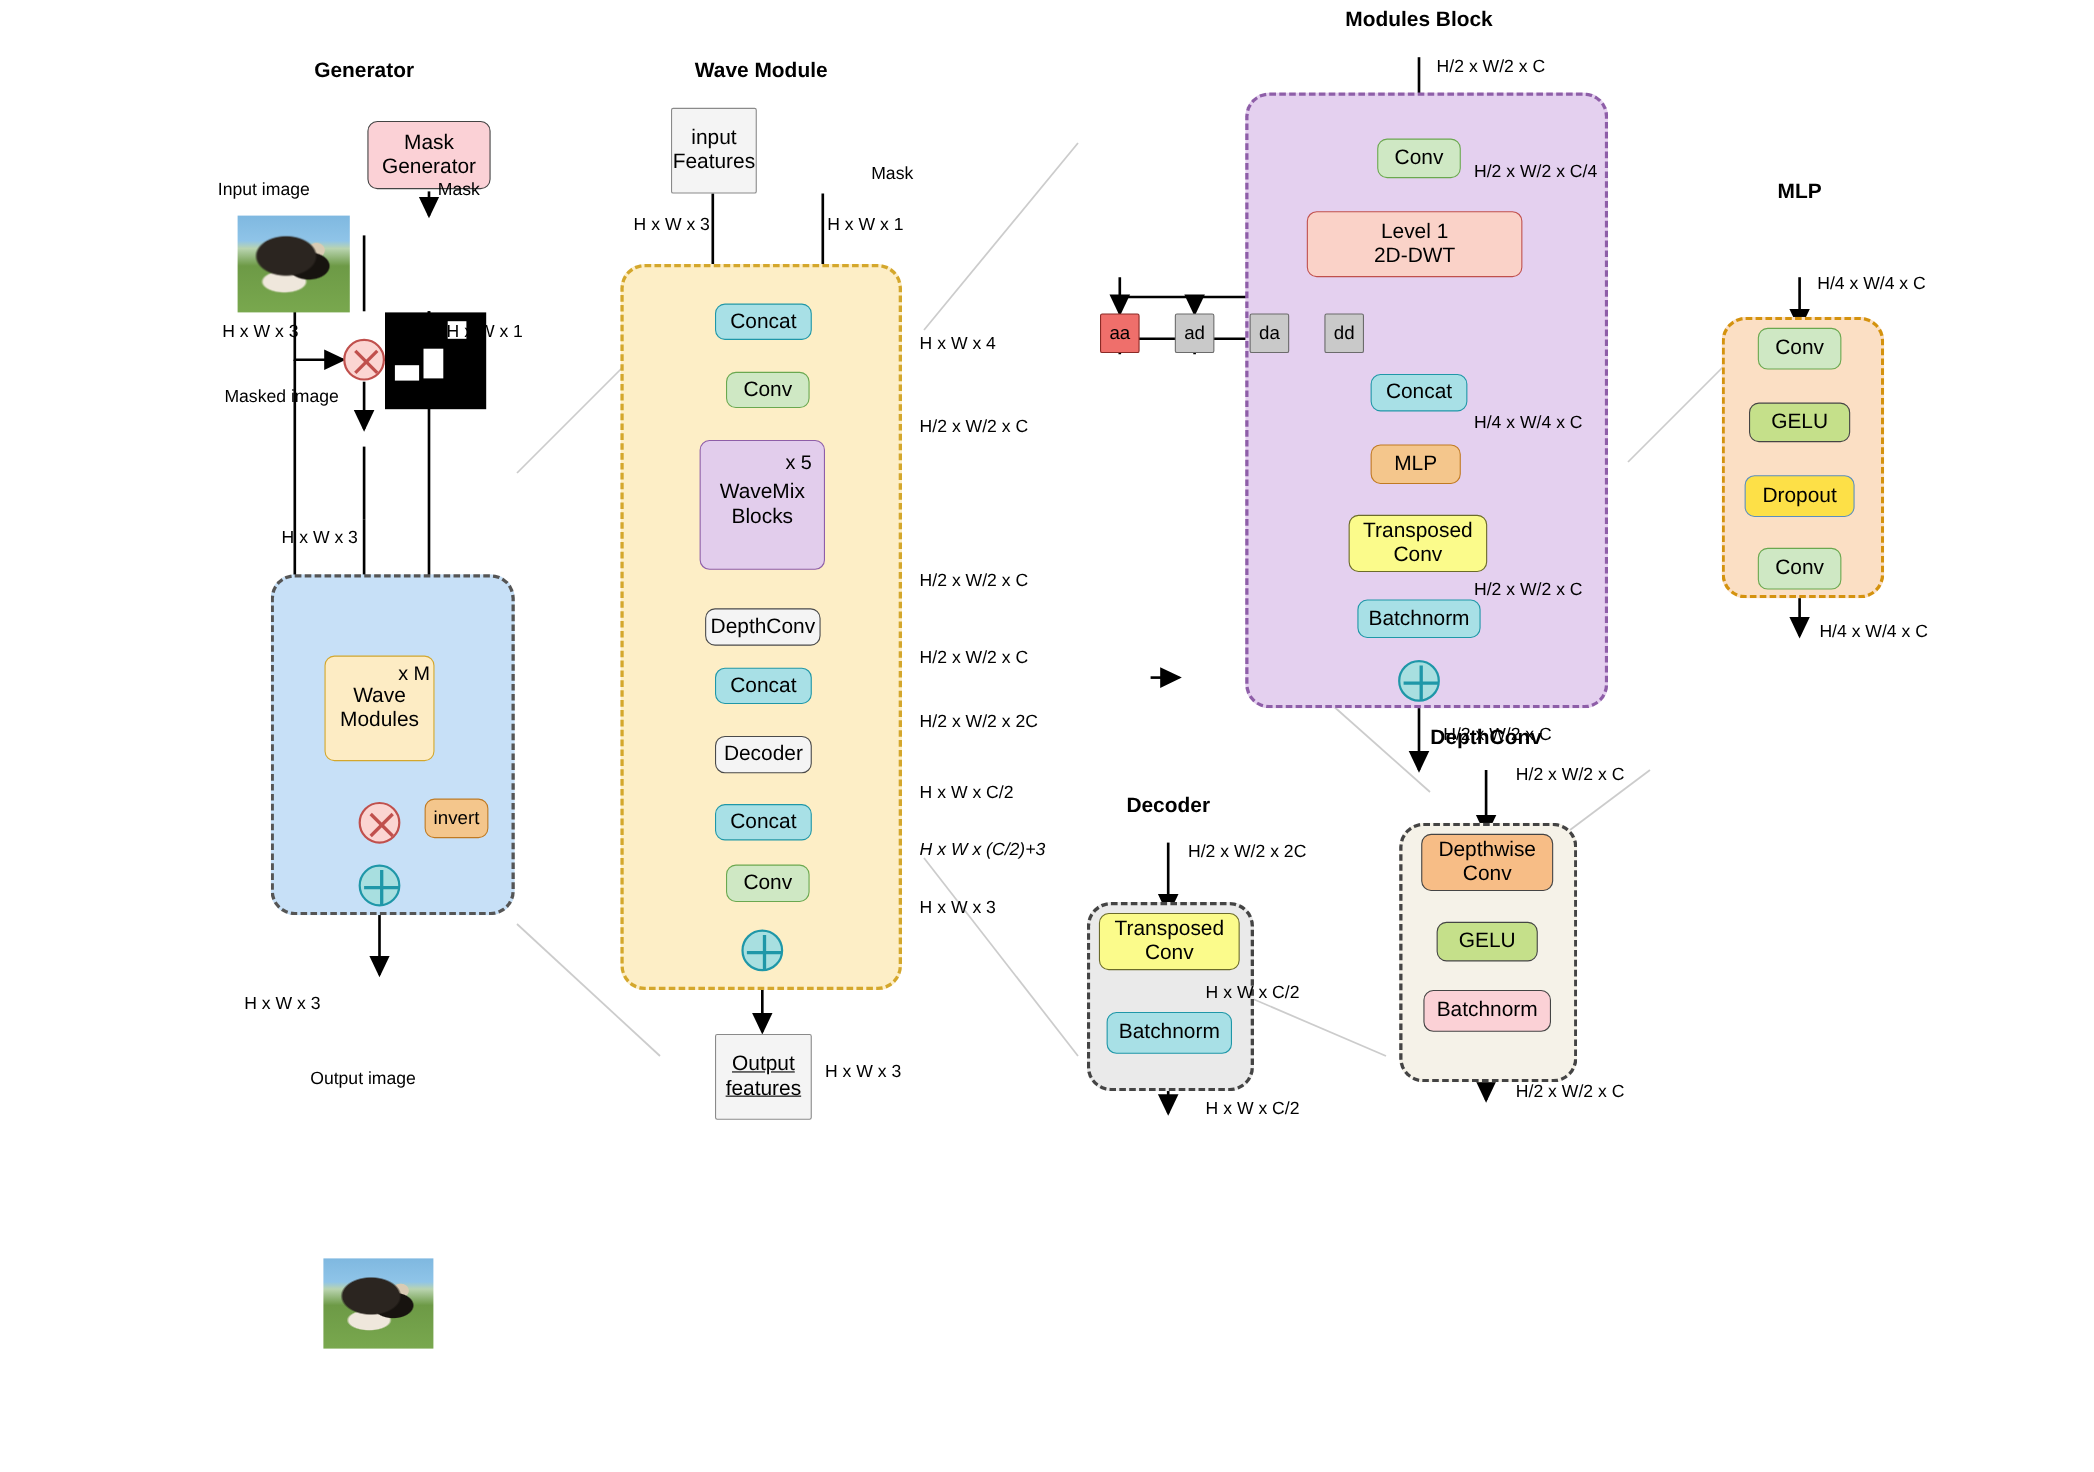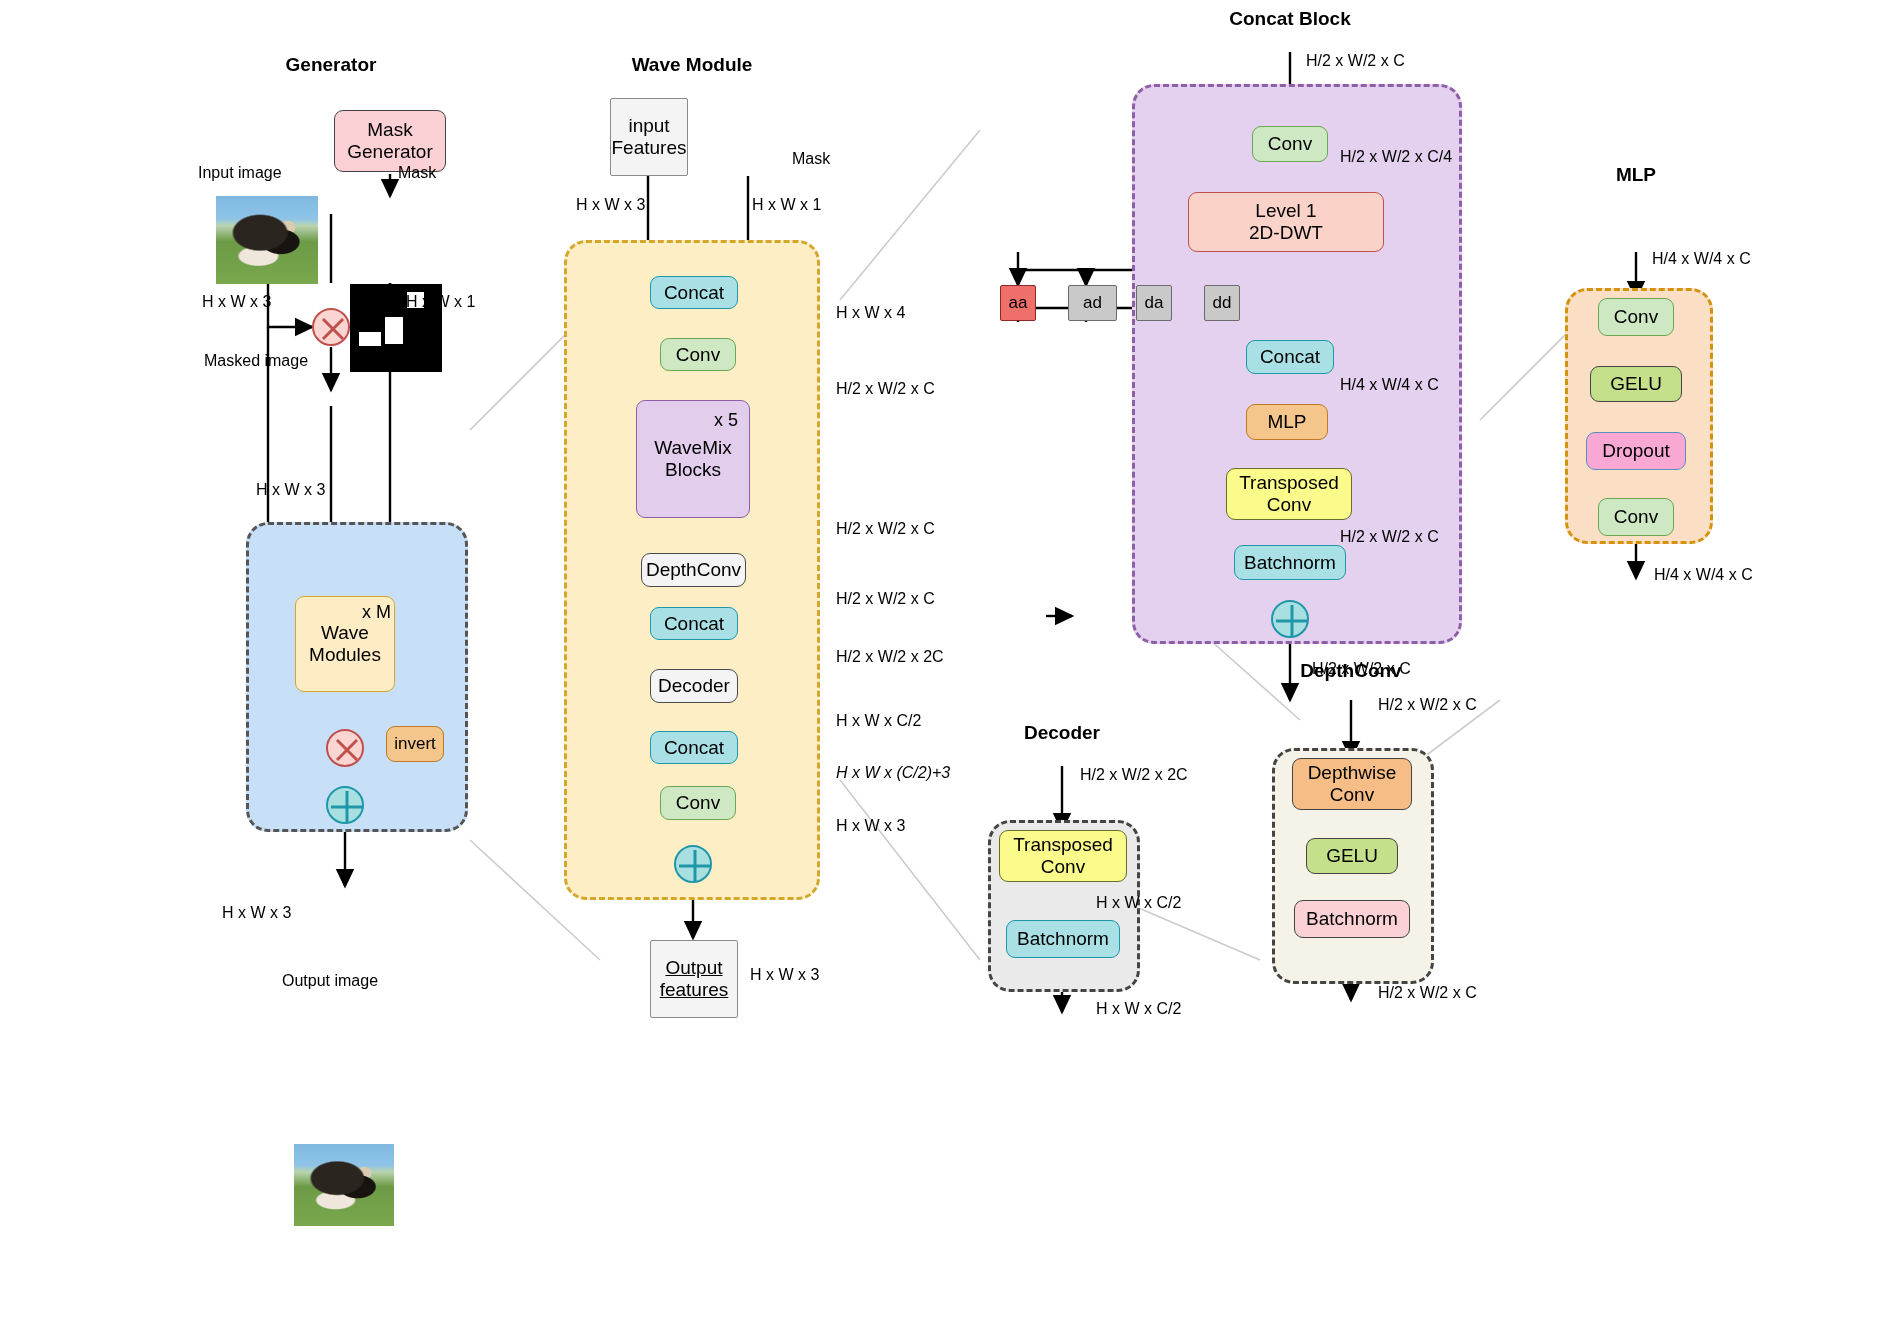--- a/index.html
+++ b/index.html
@@ -25,21 +25,21 @@
   .c-purple{background:#e2cdec;border-color:#8e5ea8;}
   .c-pink{background:#fbd1d6;border-color:#444;}
   .c-salmon{background:#fad2c8;border-color:#c0504d;}
   .c-red{background:#ef6f6b;border-color:#8a2a26;}
   .c-grey{background:#c9c9c9;border-color:#6b6b6b;}
   .c-yellow{background:#fbfb8b;border-color:#6b6b2a;}
   .c-orange{background:#f4c68c;border-color:#c07a22;}
   .c-orange2{background:#f7bd86;border-color:#444;}
   .c-white{background:#f4f4f4;border-color:#4a4a4a;}
   .c-cream{background:#fdecc4;border-color:#d4a72c;}
-  .c-blue{background:#f9a8d4;border-color:#5b8fbf;}
+  .c-blue{background:#fde047;border-color:#5b8fbf;}
 
   
   .cont{position:absolute;box-sizing:border-box;border-style:dashed;border-width:3px;}
   .cont-blue{background:#c7e0f7;border-color:#555;border-radius:22px;}
   .cont-cream{background:#fdeec6;border-color:#d4a72c;border-radius:22px;}
   .cont-purple{background:#e4d0ef;border-color:#8e5ea8;border-radius:22px;}
   .cont-orange{background:#fbdfc4;border-color:#d4920e;border-radius:22px;}
   .cont-grey{background:#eaeaea;border-color:#444;border-radius:22px;}
   .cont-beige{background:#f5f2e8;border-color:#444;border-radius:22px;}
 
@@ -310,40 +310,40 @@
 <div class="abs dim" style="left:836px;top:304px;">H x W x 4</div>
 <div class="abs dim" style="left:836px;top:380px;">H/2 x W/2 x C</div>
 <div class="abs dim" style="left:836px;top:520px;">H/2 x W/2 x C</div>
 <div class="abs dim" style="left:836px;top:590px;">H/2 x W/2 x C</div>
 <div class="abs dim" style="left:836px;top:648px;">H/2 x W/2 x 2C</div>
 <div class="abs dim" style="left:836px;top:712px;">H x W x C/2</div>
 <div class="abs dim" style="left:836px;top:764px;font-style:italic;">H x W x (C/2)+3</div>
 <div class="abs dim" style="left:836px;top:817px;">H x W x 3</div>
 <div class="abs dim" style="left:750px;top:966px;">H x W x 3</div>
 
-<div class="abs ttl" style="left:1190px;top:8px;width:200px;">Concat Block</div>
+<div class="abs ttl" style="left:1190px;top:8px;width:200px;">Modules Block</div>
 
 <div class="abs dim" style="left:1306px;top:52px;">H/2 x W/2 x C</div>
 
 <div class="cont cont-purple" style="left:1132px;top:84px;width:330px;height:560px;"></div>
 
 <div class="node c-green" style="left:1252px;top:126px;width:76px;height:36px;">
   <span>Conv</span>
 </div>
 <div class="abs dim" style="left:1340px;top:148px;">H/2 x W/2 x C/4</div>
 
 <div class="node c-salmon" style="left:1188px;top:192px;width:196px;height:60px;">
   <span style="white-space:pre-line;">Level 1
 2D-DWT</span>
 </div>
 
 <div class="node c-red sq small" style="left:1000px;top:285px;width:36px;height:36px;">
   <span>aa</span>
 </div>
-<div class="node c-grey sq small" style="left:1068px;top:285px;width:49px;height:36px;justify-content:center;">
+<div class="node c-grey sq small" style="left:1068px;top:285px;width:36px;height:36px;justify-content:center;">
   <span>ad</span>
 </div>
 <div class="node c-grey sq small" style="left:1136px;top:285px;width:36px;height:36px;">
   <span>da</span>
 </div>
 <div class="node c-grey sq small" style="left:1204px;top:285px;width:36px;height:36px;">
   <span>dd</span>
 </div>
 
 <div class="node c-teal" style="left:1246px;top:340px;width:88px;height:34px;">

